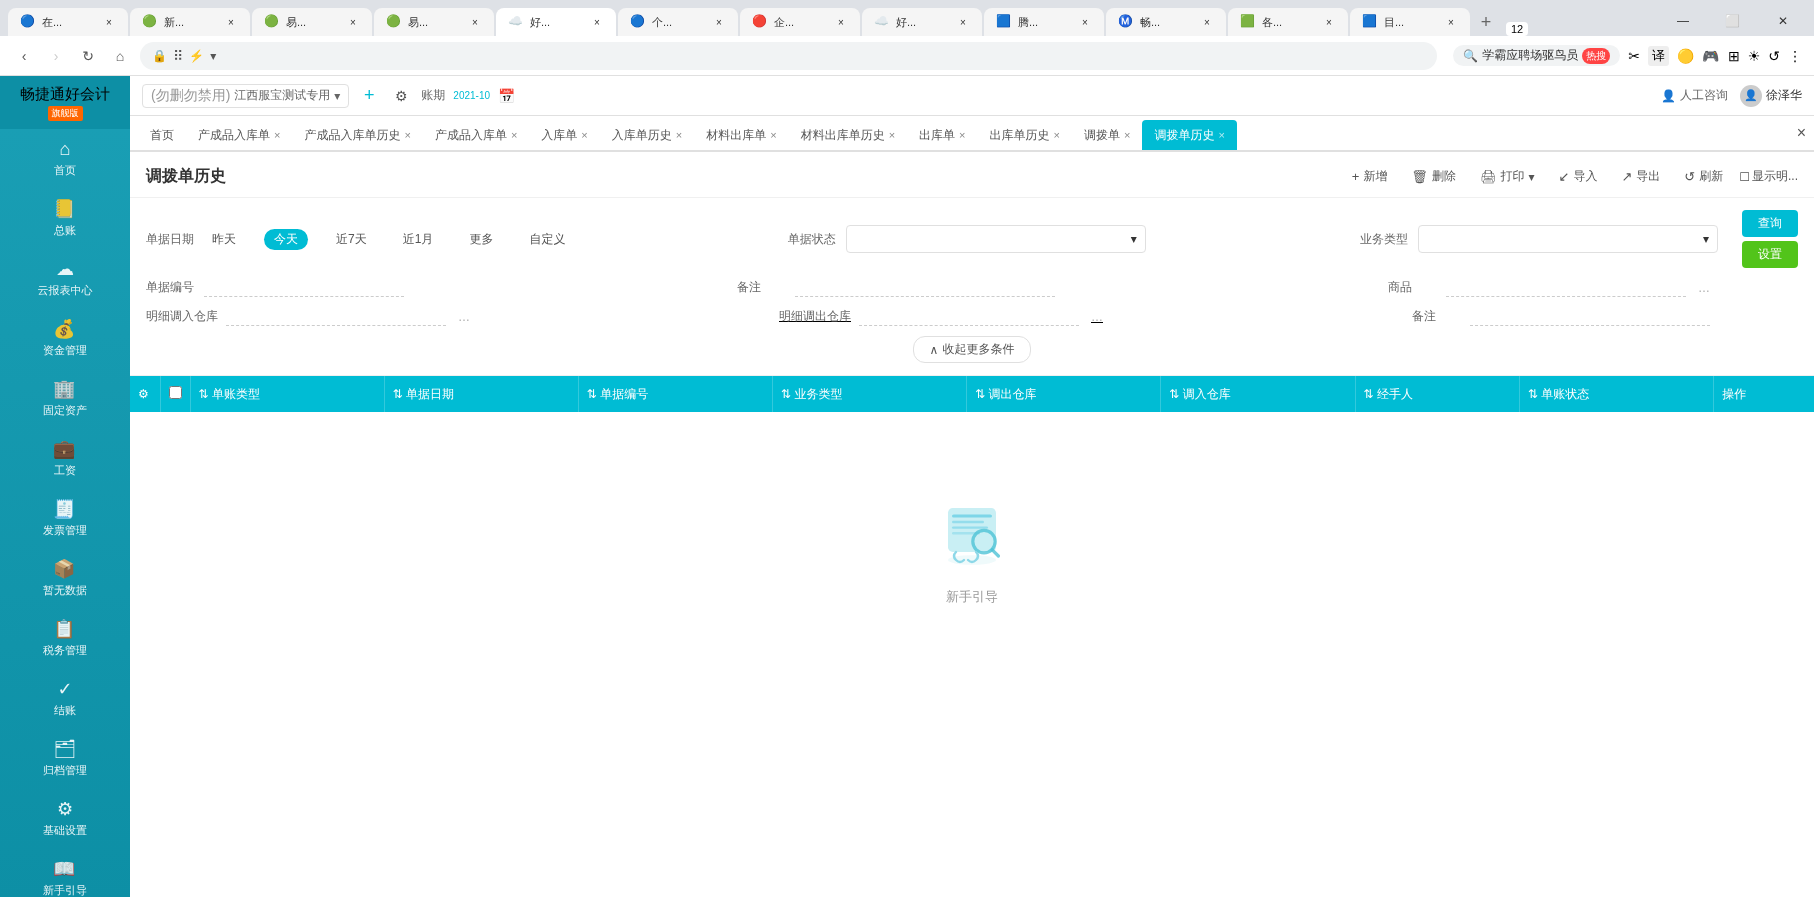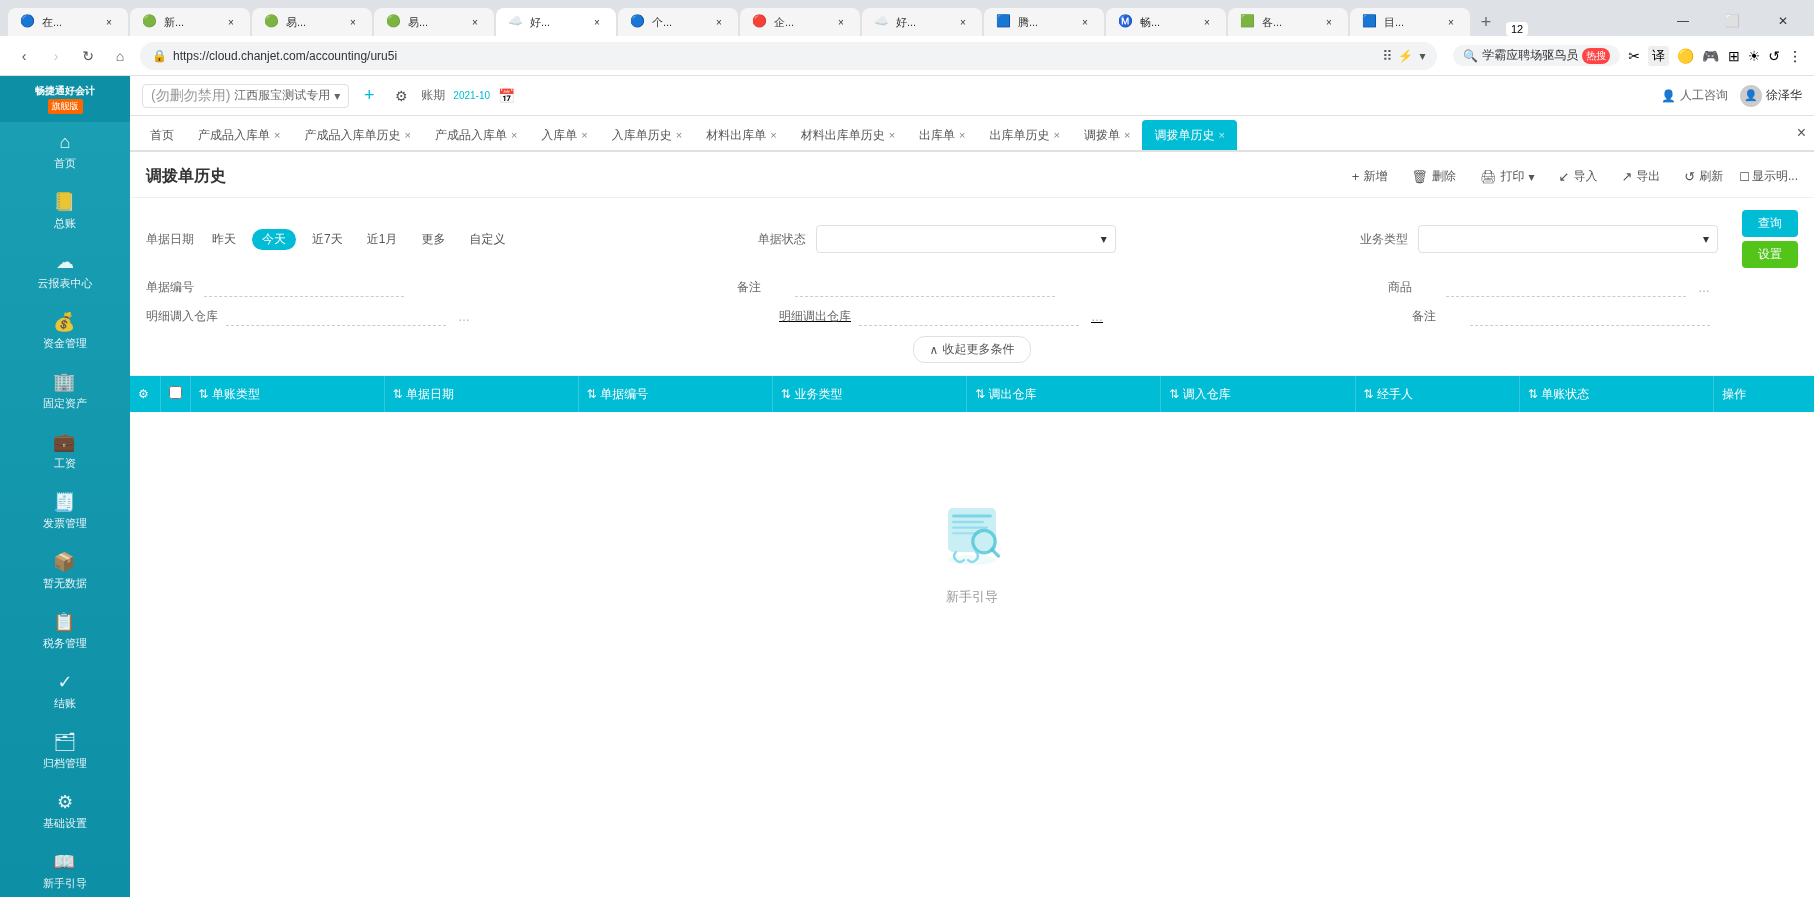--- a/index.html
+++ b/index.html
@@ -20,21 +20,21 @@
     .address-url { color: #333; flex: 1; }
     .browser-actions { display: flex; align-items: center; gap: 8px; margin-left: 8px; }
     .win-btn { width: 46px; height: 30px; display: flex; align-items: center; justify-content: center; cursor: pointer; font-size: 12px; color: #333; }
 
     
     .app-wrapper { display: flex; height: calc(897px - 72px); }
 
     
     .sidebar { width: 130px; background: linear-gradient(180deg, #1a9fb5 0%, #0d8fa5 100%); display: flex; flex-direction: column; flex-shrink: 0; }
     .sidebar-logo { background: #0d8fa5; padding: 8px; display: flex; flex-direction: column; align-items: center; justify-content: center; height: 60px; }
-    .sidebar-logo-text { color: #ffffff; font-size: 10px; font-weight: bold; line-height: 1.3; }
+    .sidebar-logo-text { color: #000000; font-size: 15px; font-weight: normal; line-height: 1.3; }
     .sidebar-logo-badge { background: #ff6600; color: #fff; font-size: 9px; padding: 1px 4px; border-radius: 2px; margin-top: 2px; }
     .sidebar-item { display: flex; flex-direction: column; align-items: center; justify-content: center; padding: 10px 4px; cursor: pointer; color: rgba(255,255,255,0.9); gap: 3px; transition: background 0.2s; }
     .sidebar-item .s-icon { font-size: 18px; }
     .sidebar-item .s-label { font-size: 11px; }
 
     
     .main-content { flex: 1; display: flex; flex-direction: column; background: #f0f0f0; overflow: hidden; }
 
     
     .top-bar { background: #fff; height: 40px; display: flex; align-items: center; padding: 0 12px; gap: 8px; border-bottom: 1px solid #e0e0e0; flex-shrink: 0; }
@@ -60,21 +60,21 @@
     .page-actions { display: flex; align-items: center; gap: 8px; }
     .action-btn { display: flex; align-items: center; gap: 4px; cursor: pointer; font-size: 12px; color: #555; padding: 4px 8px; border-radius: 4px; }
     .action-btn .a-icon { font-size: 13px; }
     .show-all-btn { font-size: 12px; color: #555; display: flex; align-items: center; gap: 2px; cursor: pointer; }
 
     
     .filter-area { padding: 12px 16px; border-bottom: 1px solid #f0f0f0; }
     .filter-row { display: flex; align-items: center; gap: 16px; margin-bottom: 10px; }
     .filter-item { display: flex; align-items: center; gap: 8px; }
     .filter-label { color: #666; font-size: 12px; white-space: nowrap; min-width: 50px; }
-    .date-filter { display: flex; align-items: center; gap: 8px; }
+    .date-filter { display: flex; align-items: center; gap: 20px; }
     .date-btn { padding: 2px 8px; font-size: 12px; color: #555; cursor: pointer; border-radius: 3px; }
     .date-btn.active { background: #00bcd4; color: #fff; border-radius: 12px; padding: 2px 10px; }
     .date-range { font-size: 12px; color: #555; margin-top: 2px; }
     .filter-select { border: 1px solid #e0e0e0; border-radius: 4px; padding: 4px 8px; font-size: 12px; color: #333; min-width: 200px; display: flex; align-items: center; justify-content: space-between; cursor: pointer; background: #fff; height: 28px; }
     .filter-select-wide { min-width: 300px; }
     .collapse-btn { display: flex; align-items: center; justify-content: center; gap: 4px; color: #555; cursor: pointer; font-size: 12px; padding: 4px 16px; border: 1px solid #e0e0e0; border-radius: 12px; width: fit-content; margin: 4px auto 0; }
 
     
     .query-btn { background: #00bcd4; color: #fff; border: none; border-radius: 4px; padding: 5px 16px; font-size: 12px; cursor: pointer; }
     .settings-btn { background: #52c41a; color: #fff; border: none; border-radius: 4px; padding: 5px 12px; font-size: 12px; cursor: pointer; }
@@ -172,21 +172,20 @@
   </div>
 </div>
 
 <div class="nav-bar">
   <div class="nav-btn">‹</div>
   <div class="nav-btn" style="color:#ccc;">›</div>
   <div class="nav-btn">↻</div>
   <div class="nav-btn">⌂</div>
   <div class="address-bar">
     <span class="address-lock">🔒</span>
-    <span class="address-url">https://cloud.chanjet.com/accounting/uru5i</span>
     <span style="font-size:14px; color:#555;">⠿</span>
     <span style="color:#f90;">⚡</span>
     <span style="color:#555;">▾</span>
   </div>
   <div class="browser-actions">
     <span style="display:flex;align-items:center;gap:4px;background:#f1f3f4;border-radius:16px;padding:2px 10px;font-size:12px;color:#333;">
       🔍 <span>学霸应聘场驱鸟员</span>
       <span style="background:#ff4444;color:#fff;font-size:10px;padding:1px 4px;border-radius:8px;">热搜</span>
     </span>
     <span style="font-size:14px;">✂</span>

